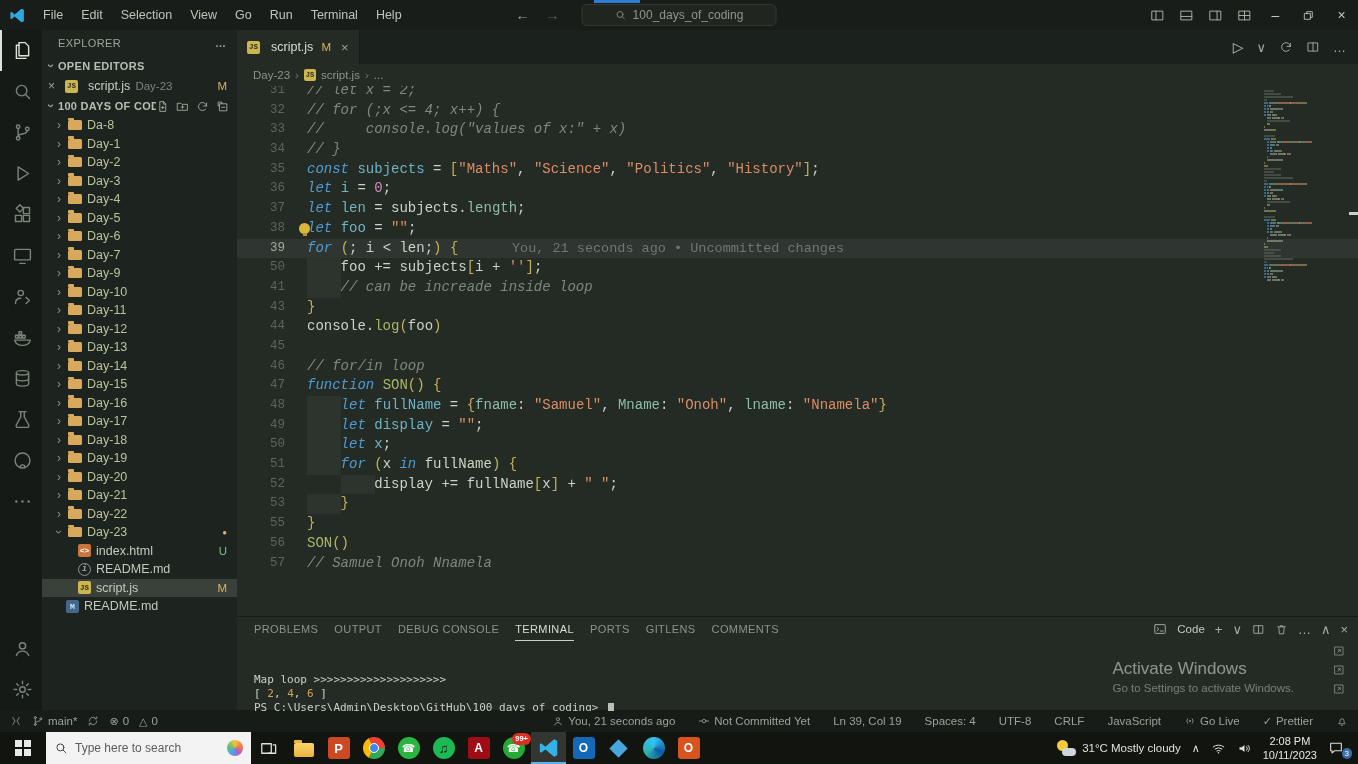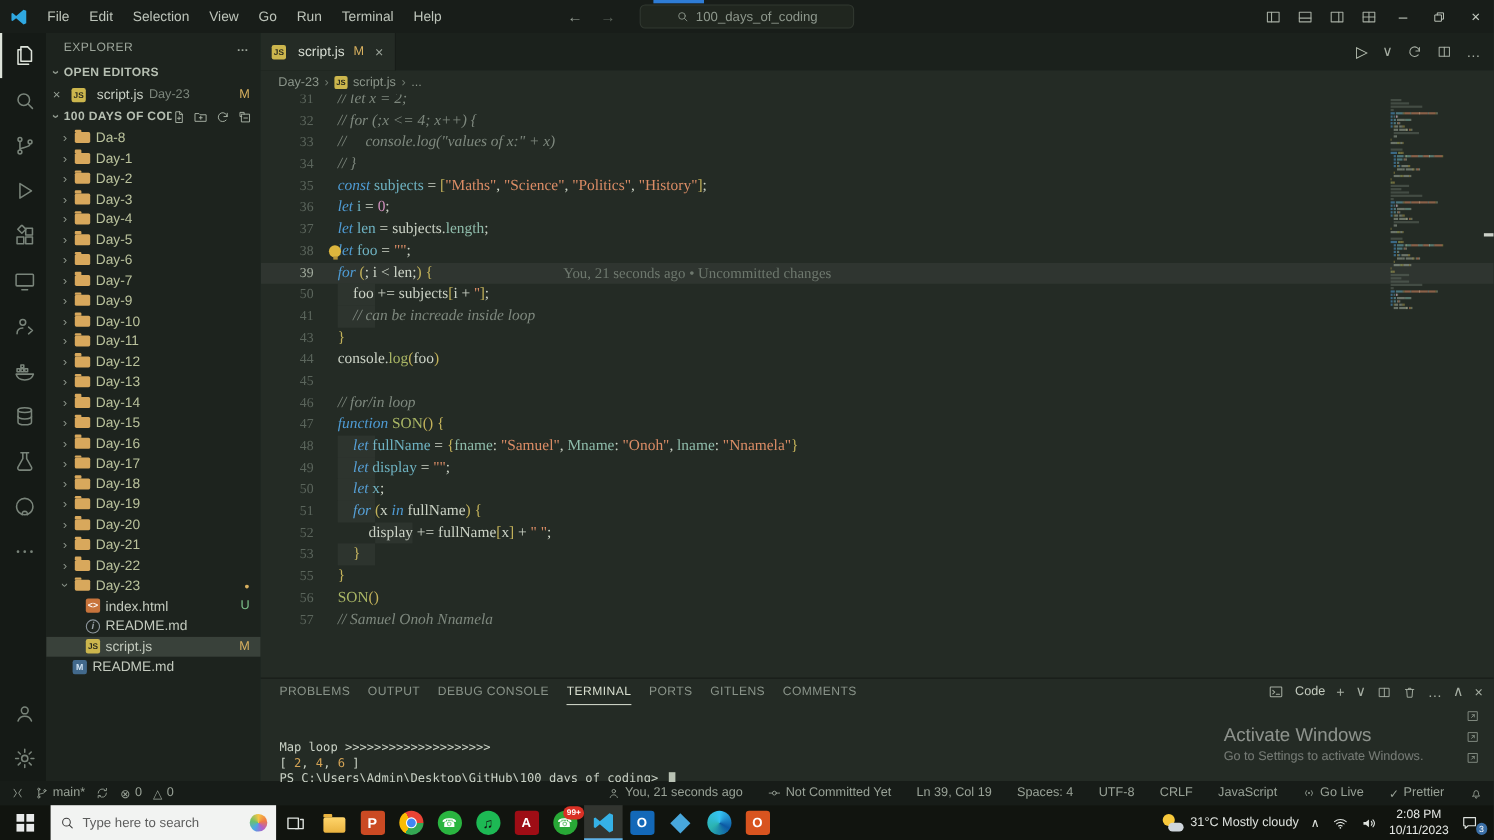--- a/index.html
+++ b/index.html
@@ -41,40 +41,40 @@
 .badge{margin-left:auto;padding-right:10px;font-size:11.5px}
 .b-m{color:#d8b05f}
 .b-u{color:#7cc08a}
 .sec-actions{margin-left:auto;display:flex;gap:7px;padding-right:8px;color:#a8b1a5}
 .sec-act{display:flex}
 .tree-row{height:18.5px;display:flex;align-items:center;color:#c3cabe;position:relative}
 .tree-row .lbl{white-space:nowrap}
 .f-lbl{color:#bac29c}
 .folder-ic{width:14px;height:10px;background:#d8a85c;border-radius:1.5px;position:relative;margin:0 5px 0 2px;flex:none}
 .folder-ic::before{content:"";position:absolute;top:-2.5px;left:0;width:6px;height:2.5px;background:#d8a85c;border-radius:1px 1px 0 0}
-.fic{width:13px;height:13px;display:inline-flex;align-items:center;justify-content:center;font-size:7.5px;font-weight:bold;flex:none;margin-right:5px;border-radius:2px;font-family:Liberation Sans, sans-serif}
+.fic{width:13px;height:13px;display:inline-flex;align-items:center;justify-content:center;font-size:7.5px;font-weight:bold;flex:none;margin-right:5px;border-radius:2px;font-family:Liberation Mono, monospace}
 .fic-js{background:#ccb64d;color:#2b2b1d}
 .fic-html{background:#c8743c;color:#fff;font-size:8px}
 .fic-info{border:1px solid #8b949a;color:#9aa3a9;border-radius:50%;background:transparent;font-style:italic;font-size:9px}
 .fic-md{background:#42698c;color:#cfe2f2;font-size:8px}
 .tree-row.sel{background:#39413a}
 .moddot{margin-left:auto;padding-right:10px;color:#d8b05f;font-size:8px}
 
 .editor-col{flex:1;display:flex;flex-direction:column;min-width:0;background:#242b25}
 .tabbar{height:34px;background:#1b211c;display:flex;flex:none}
 .tab{display:flex;align-items:center;padding:0 10px;background:#242b25;gap:6px;font-size:12.5px;color:#d7ddd3;border-right:1px solid #171c18}
 .tab .badge{margin-left:2px;padding-right:0}
 .tab-close{color:#9aa399;margin-left:4px;font-size:13px}
 .tab-actions{margin-left:auto;display:flex;align-items:center;gap:13px;padding-right:12px;color:#a6aea3}
 .ed-act{display:flex;align-items:center;font-size:13px}
 .ed-act.run{font-size:14px;color:#b9c2b4}
 .breadcrumb{height:22px;display:flex;align-items:center;padding-left:16px;gap:5px;font-size:11.5px;color:#8b958a;flex:none}
 .bc-sep{color:#6f796f}
 .fic.sm{width:12px;height:12px;font-size:7px;margin-right:0}
-.code-area{flex:1;position:relative;overflow:hidden;font-family:Liberation Serif, serif;font-size:14px}
+.code-area{flex:1;position:relative;overflow:hidden;font-family:Liberation Mono, monospace;font-size:14px}
 #code-lines{margin-top:-5px}
 .code-line{height:19.7px;display:flex;position:relative}
 .code-line.current{background:rgba(255,255,255,.05)}
 .gutter{width:48px;text-align:right;color:#5b655c;font-size:12.5px;flex:none;line-height:19.7px}
 .current .gutter{color:#a3ad9f}
 .lc{flex:1;padding-left:22px;position:relative;white-space:pre;line-height:19.7px}
 .indent-hl{position:absolute;top:0;width:34px;height:100%;background:rgba(255,255,255,.045)}
 .blame{position:absolute;left:227px;top:0;color:#6e786e;font-size:13.5px;white-space:pre;line-height:19.7px}
 .bulb{position:absolute;left:62px;top:4px;width:11px;height:11px;border-radius:50%;background:#ddb63d;z-index:3}
 .bulb::after{content:"";position:absolute;left:3.5px;top:10px;width:4px;height:3px;background:#b5943a}

